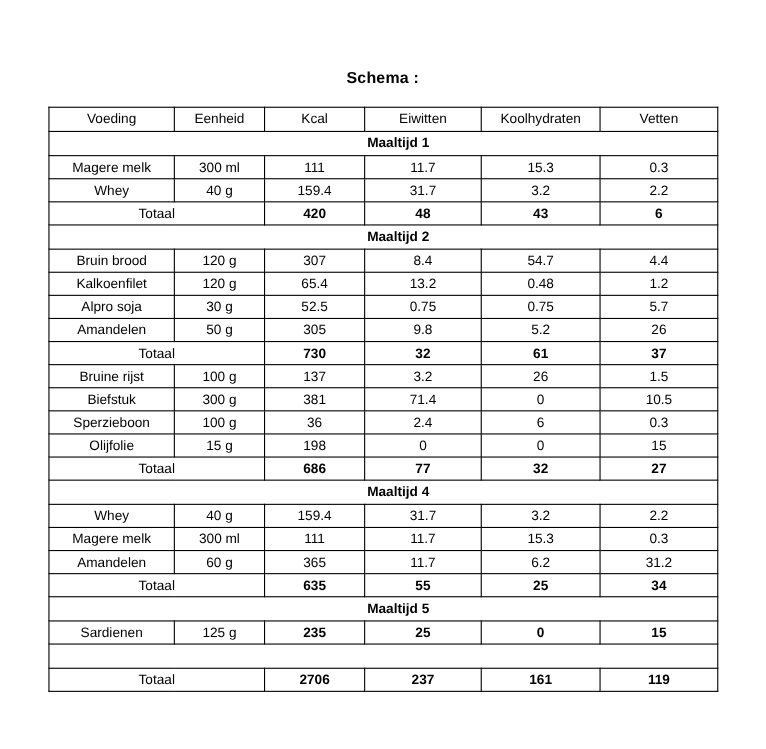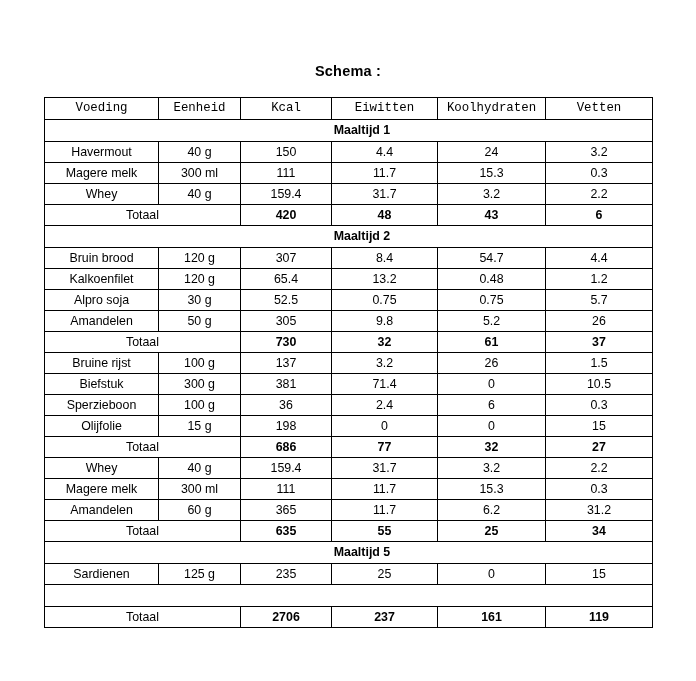--- a/index.html
+++ b/index.html
@@ -59,37 +59,36 @@
     padding: 0 3px;
     text-align: center;
     vertical-align: middle;
     font-weight: normal;
     white-space: nowrap;
     overflow: hidden;
   }
   table.schema th {
     height: 21px;
     line-height: 21px;
-    font-family: Liberation Mono, monospace;
   }
   tr.meal-head td {
     font-weight: bold;
     text-align: center;
     height: 21px;
     line-height: 21px;
     padding-left: 30px;
   }
   tr.total-row td.total-label {
     text-align: center;
   }
   tr.total-row td.total-val {
     font-weight: bold;
   }
   tr.meal5-row td.m5-bold {
-    font-weight: normal;
+    font-weight: bold;
   }
   tr.spacer-row td {
     height: 21px;
     line-height: 21px;
   }
   tr.grand-row td.grand-label {
     text-align: center;
   }
   tr.grand-row td.grand-val {
     font-weight: bold;
@@ -122,28 +121,20 @@
           <th>Koolhydraten</th>
           <th>Vetten</th>
         </tr>
       </thead>
       <tbody>
 
         <tr class="meal-head">
           <td colspan="6">Maaltijd 1</td>
         </tr>
         <tr>
-          <td>Havermout</td>
-          <td>40 g</td>
-          <td>150</td>
-          <td>4.4</td>
-          <td>24</td>
-          <td>3.2</td>
-        </tr>
-        <tr>
           <td>Magere melk</td>
           <td>300 ml</td>
           <td>111</td>
           <td>11.7</td>
           <td>15.3</td>
           <td>0.3</td>
         </tr>
         <tr>
           <td>Whey</td>
           <td>40 g</td>
@@ -236,20 +227,23 @@
           <td>15</td>
         </tr>
         <tr class="total-row">
           <td class="total-label" colspan="2">Totaal</td>
           <td class="total-val">686</td>
           <td class="total-val">77</td>
           <td class="total-val">32</td>
           <td class="total-val">27</td>
         </tr>
 
+        <tr class="meal-head">
+          <td colspan="6">Maaltijd 4</td>
+        </tr>
         <tr>
           <td>Whey</td>
           <td>40 g</td>
           <td>159.4</td>
           <td>31.7</td>
           <td>3.2</td>
           <td>2.2</td>
         </tr>
         <tr>
           <td>Magere melk</td>

